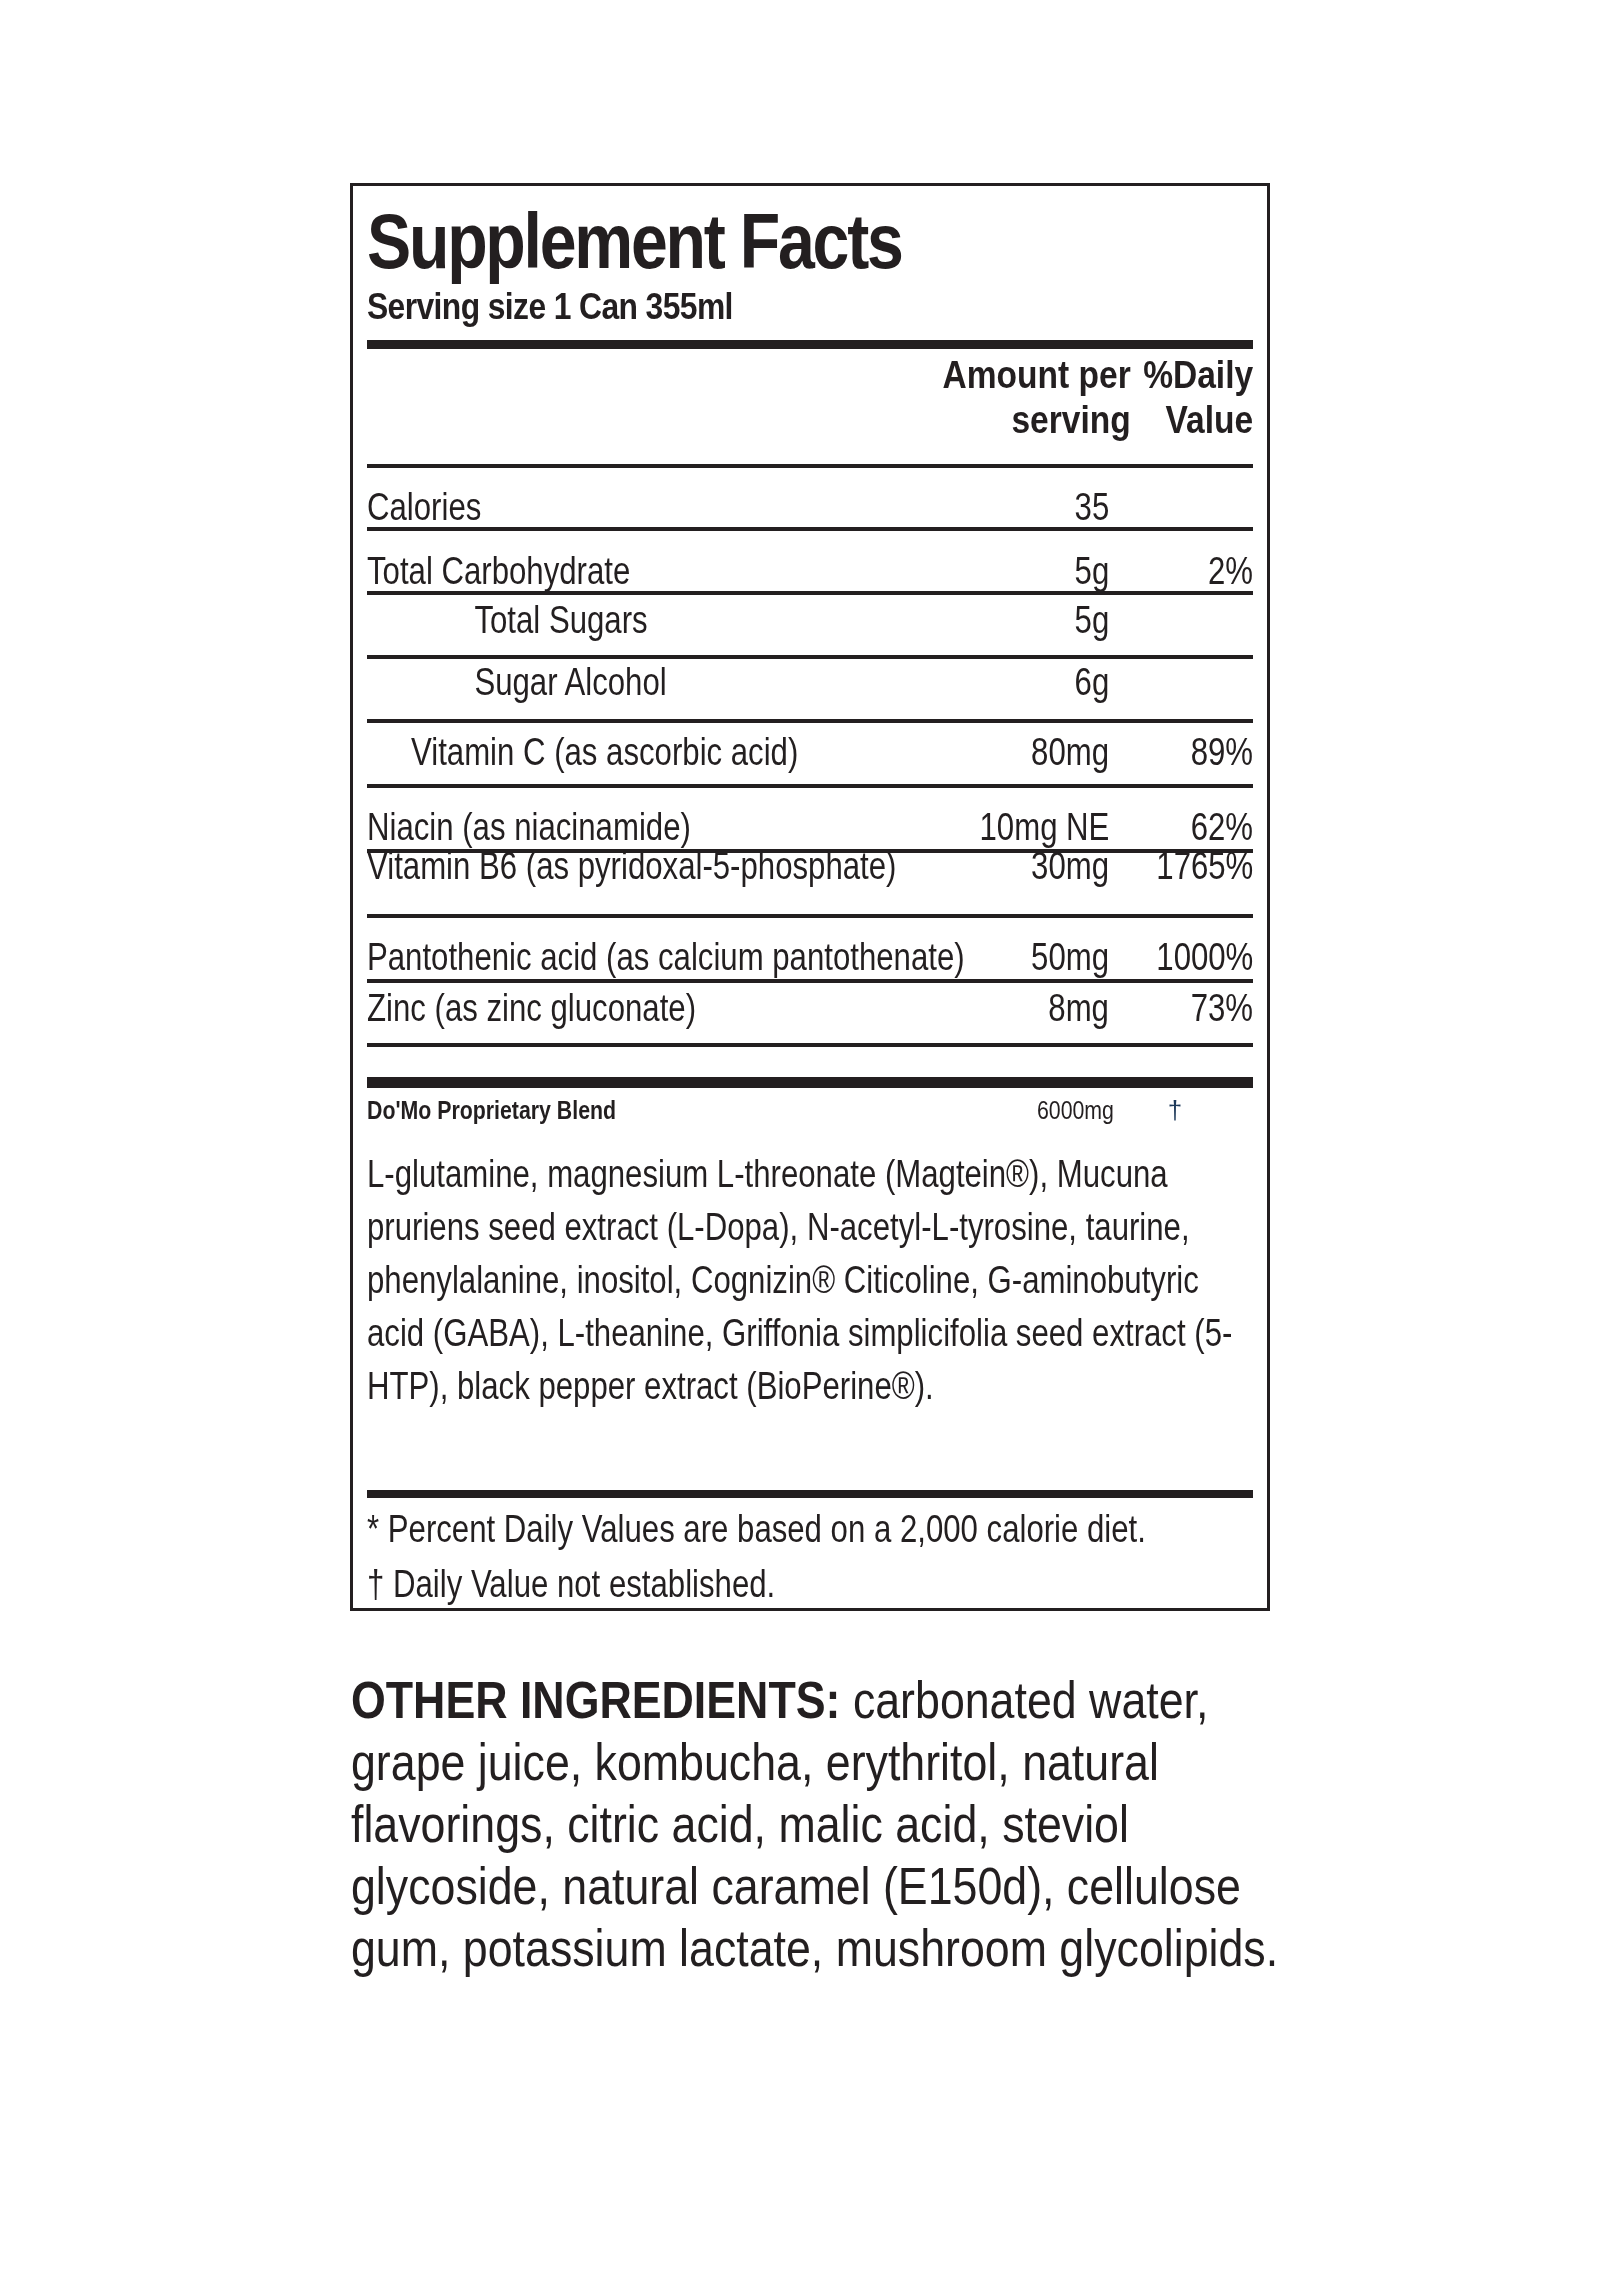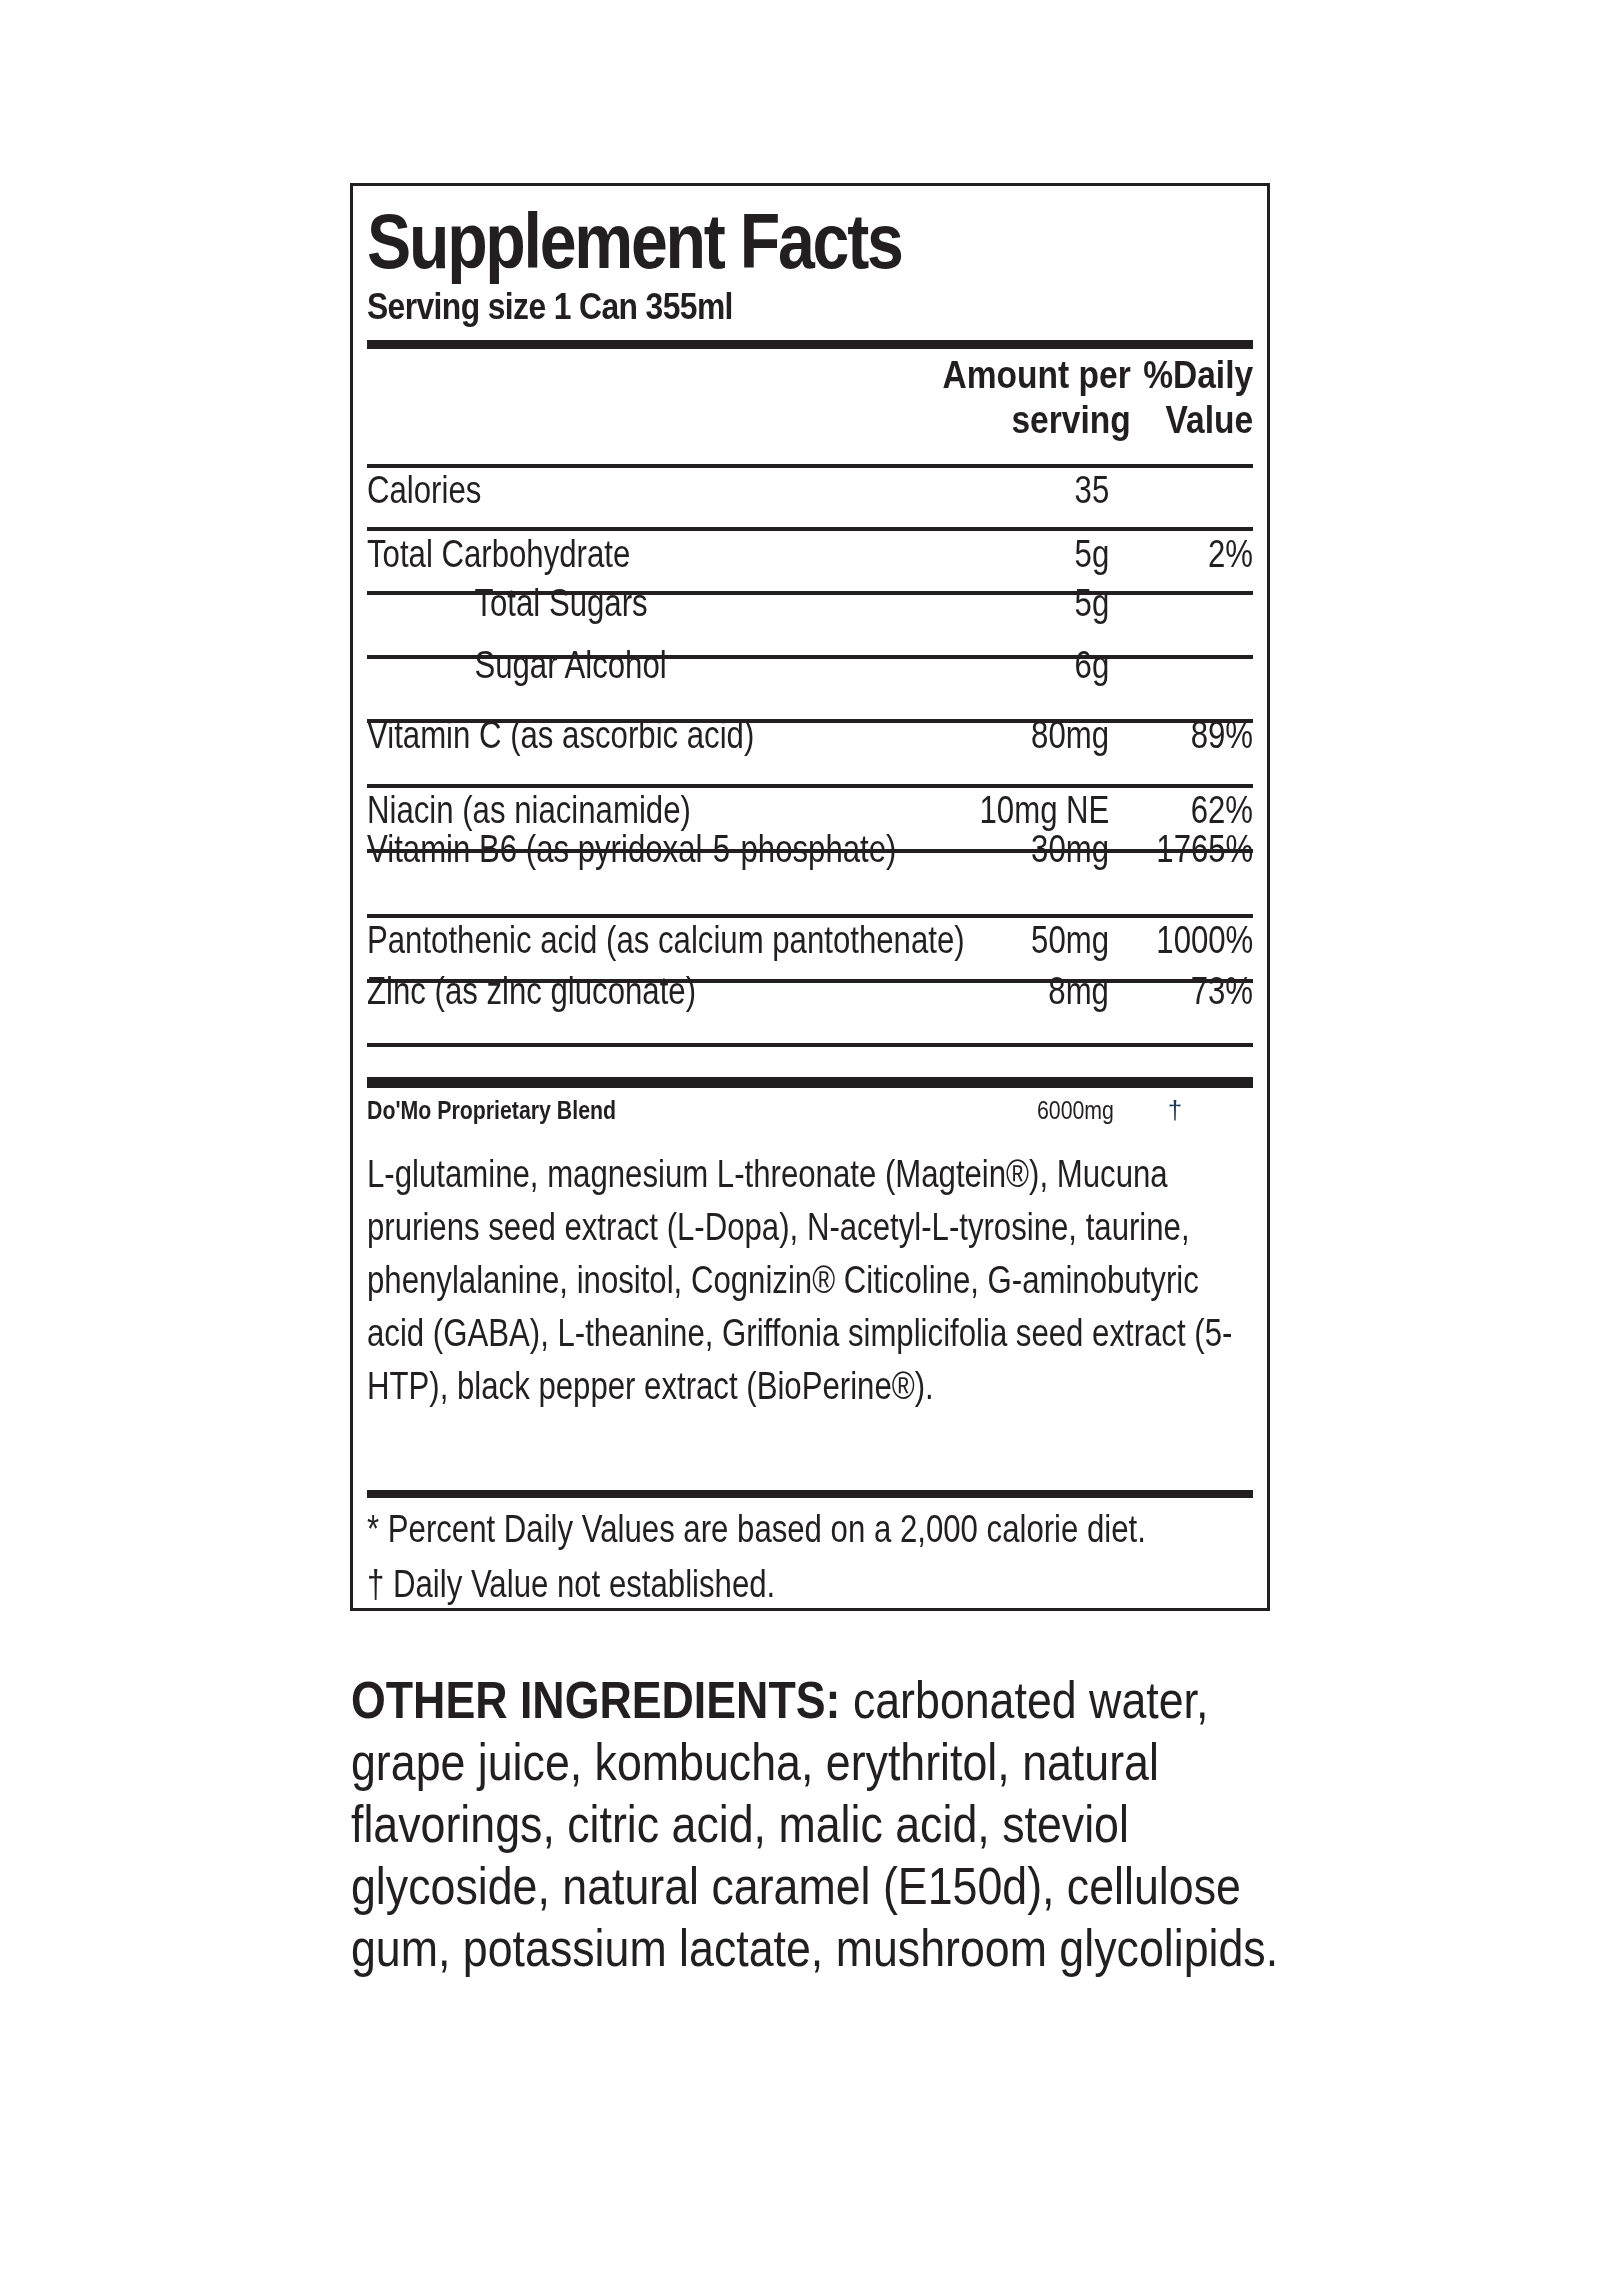--- a/index.html
+++ b/index.html
@@ -9,21 +9,21 @@
            border: 3.9px solid #231f20; }
   .inner { position: absolute; left: 13.7px; right: 13.7px; top: 0; }
   .title { position: absolute; left: 0; top: 13px; font-size: 77px; font-weight: bold;
            letter-spacing: -2.6px; transform: scaleX(0.86); transform-origin: left top; white-space: nowrap; line-height: 1.1; }
   .serving { position: absolute; left: 0; top: 101px; font-size: 37px; font-weight: bold;
              letter-spacing: -0.7px; transform: scaleX(0.86); transform-origin: left top; white-space: nowrap; line-height: 1.1; }
   .bar { position: absolute; left: 0; right: 0; background: #231f20; }
   .hdr { position: absolute; top: 167px; right: 0; font-size: 39px; font-weight: bold; line-height: 1.15;
          text-align: right; display: flex; gap: 14.4px; transform: scaleX(0.86); transform-origin: right top; }
   .hdr div { text-align: right; }
-  .row { position: absolute; left: 0; right: 0; height: 60px; display: flex; align-items: flex-start;
+  .row { position: absolute; left: 0; right: 0; height: 60px; display: flex; align-items: flex-end;
          font-size: 38px; }
   .row .lbl { flex: 1; white-space: nowrap; transform: scaleX(0.82); transform-origin: left center; }
   .row .lbl.indent { padding-left: 131px; }
   .row .amt { position: absolute; right: 144px; white-space: nowrap; transform: scaleX(0.82); transform-origin: right center; }
   .row .dv  { position: absolute; right: 0; white-space: nowrap; transform: scaleX(0.82); transform-origin: right center; }
   .blend-head { position: absolute; left: 0; right: 0; top: 909px; height: 52px; font-size: 26px; }
   .blend-name { position: absolute; left: 0; top: 0; font-weight: bold; white-space: nowrap; transform: scaleX(0.82); transform-origin: left top; }
   .blend-amt { position: absolute; right: 139px; top: 0; white-space: nowrap; transform: scaleX(0.82); transform-origin: right top; }
   .blend-dagger { position: absolute; right: 71px; top: 0; color: #1f3a5a; }
   .blend-list { position: absolute; left: 0; top: 962px; width: 1080px; font-size: 38px; line-height: 53px;
@@ -78,21 +78,21 @@
     </div>
     <div class="bar" style="top:469px;height:3.9px;"></div>
 
     <div class="row" style="top:458px;">
       <span class="lbl indent">Sugar Alcohol</span>
       <span class="amt">6g</span>
       <span class="dv"></span>
     </div>
     <div class="bar" style="top:533px;height:3.9px;"></div>
 
-    <div class="row" style="top:528px;">
+    <div class="row" style="top:528px;margin-left:44px;">
       <span class="lbl">Vitamin C (as ascorbic acid)</span>
       <span class="amt">80mg</span>
       <span class="dv">89%</span>
     </div>
     <div class="bar" style="top:598px;height:3.9px;"></div>
 
     <div class="row" style="top:603px;">
       <span class="lbl">Niacin (as niacinamide)</span>
       <span class="amt">10mg NE</span>
       <span class="dv">62%</span>

